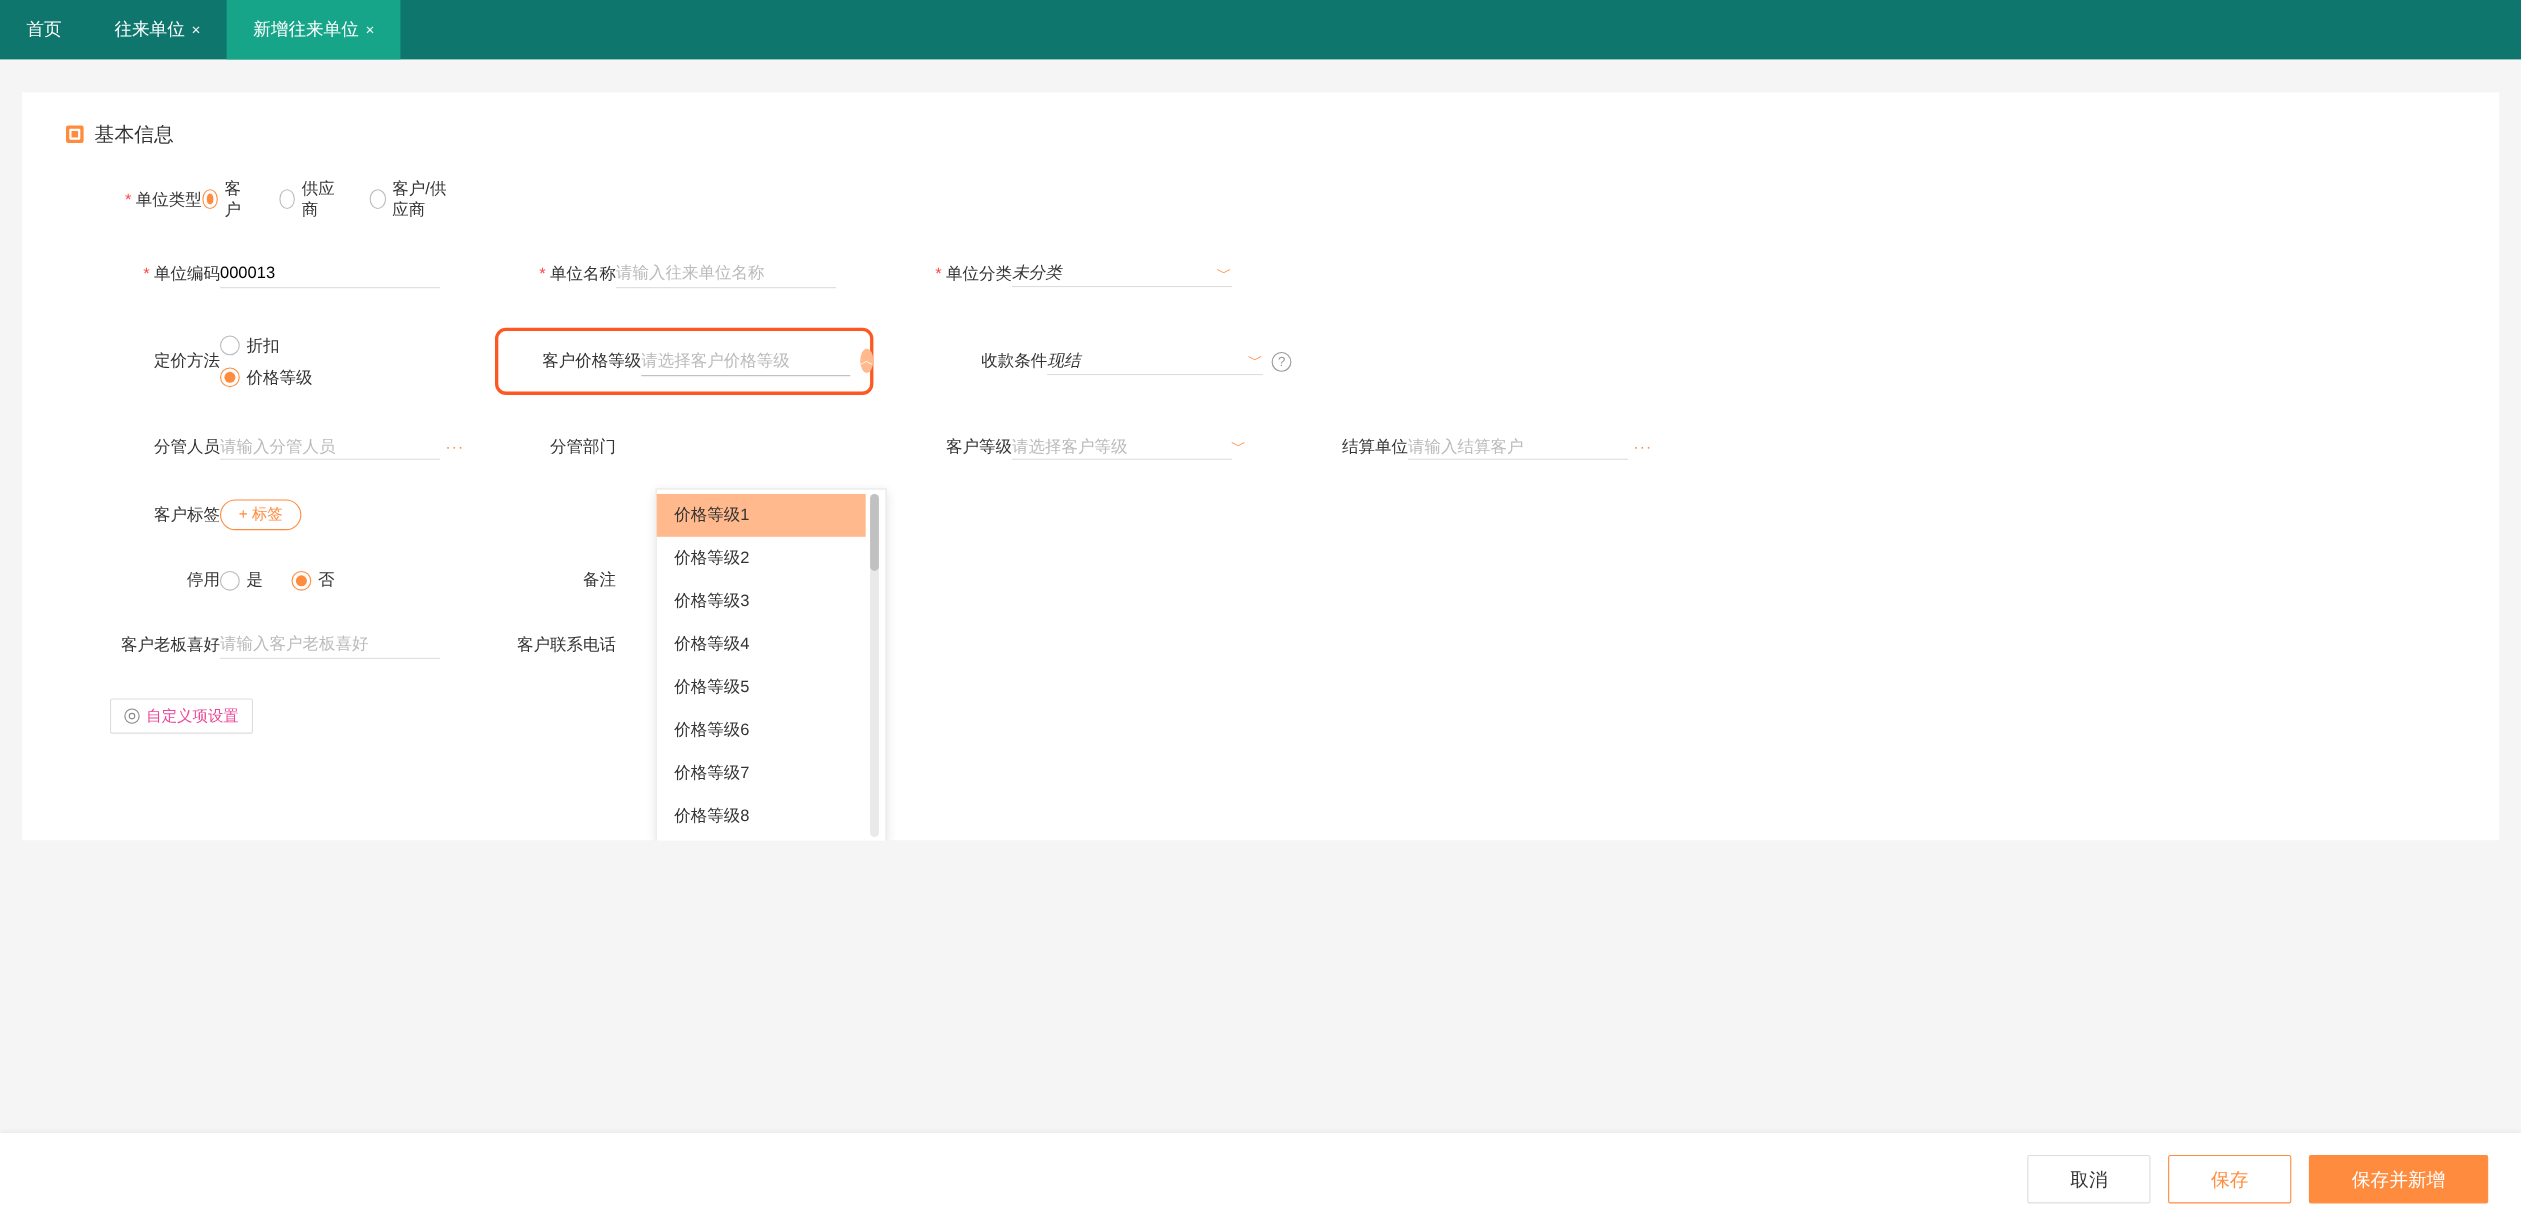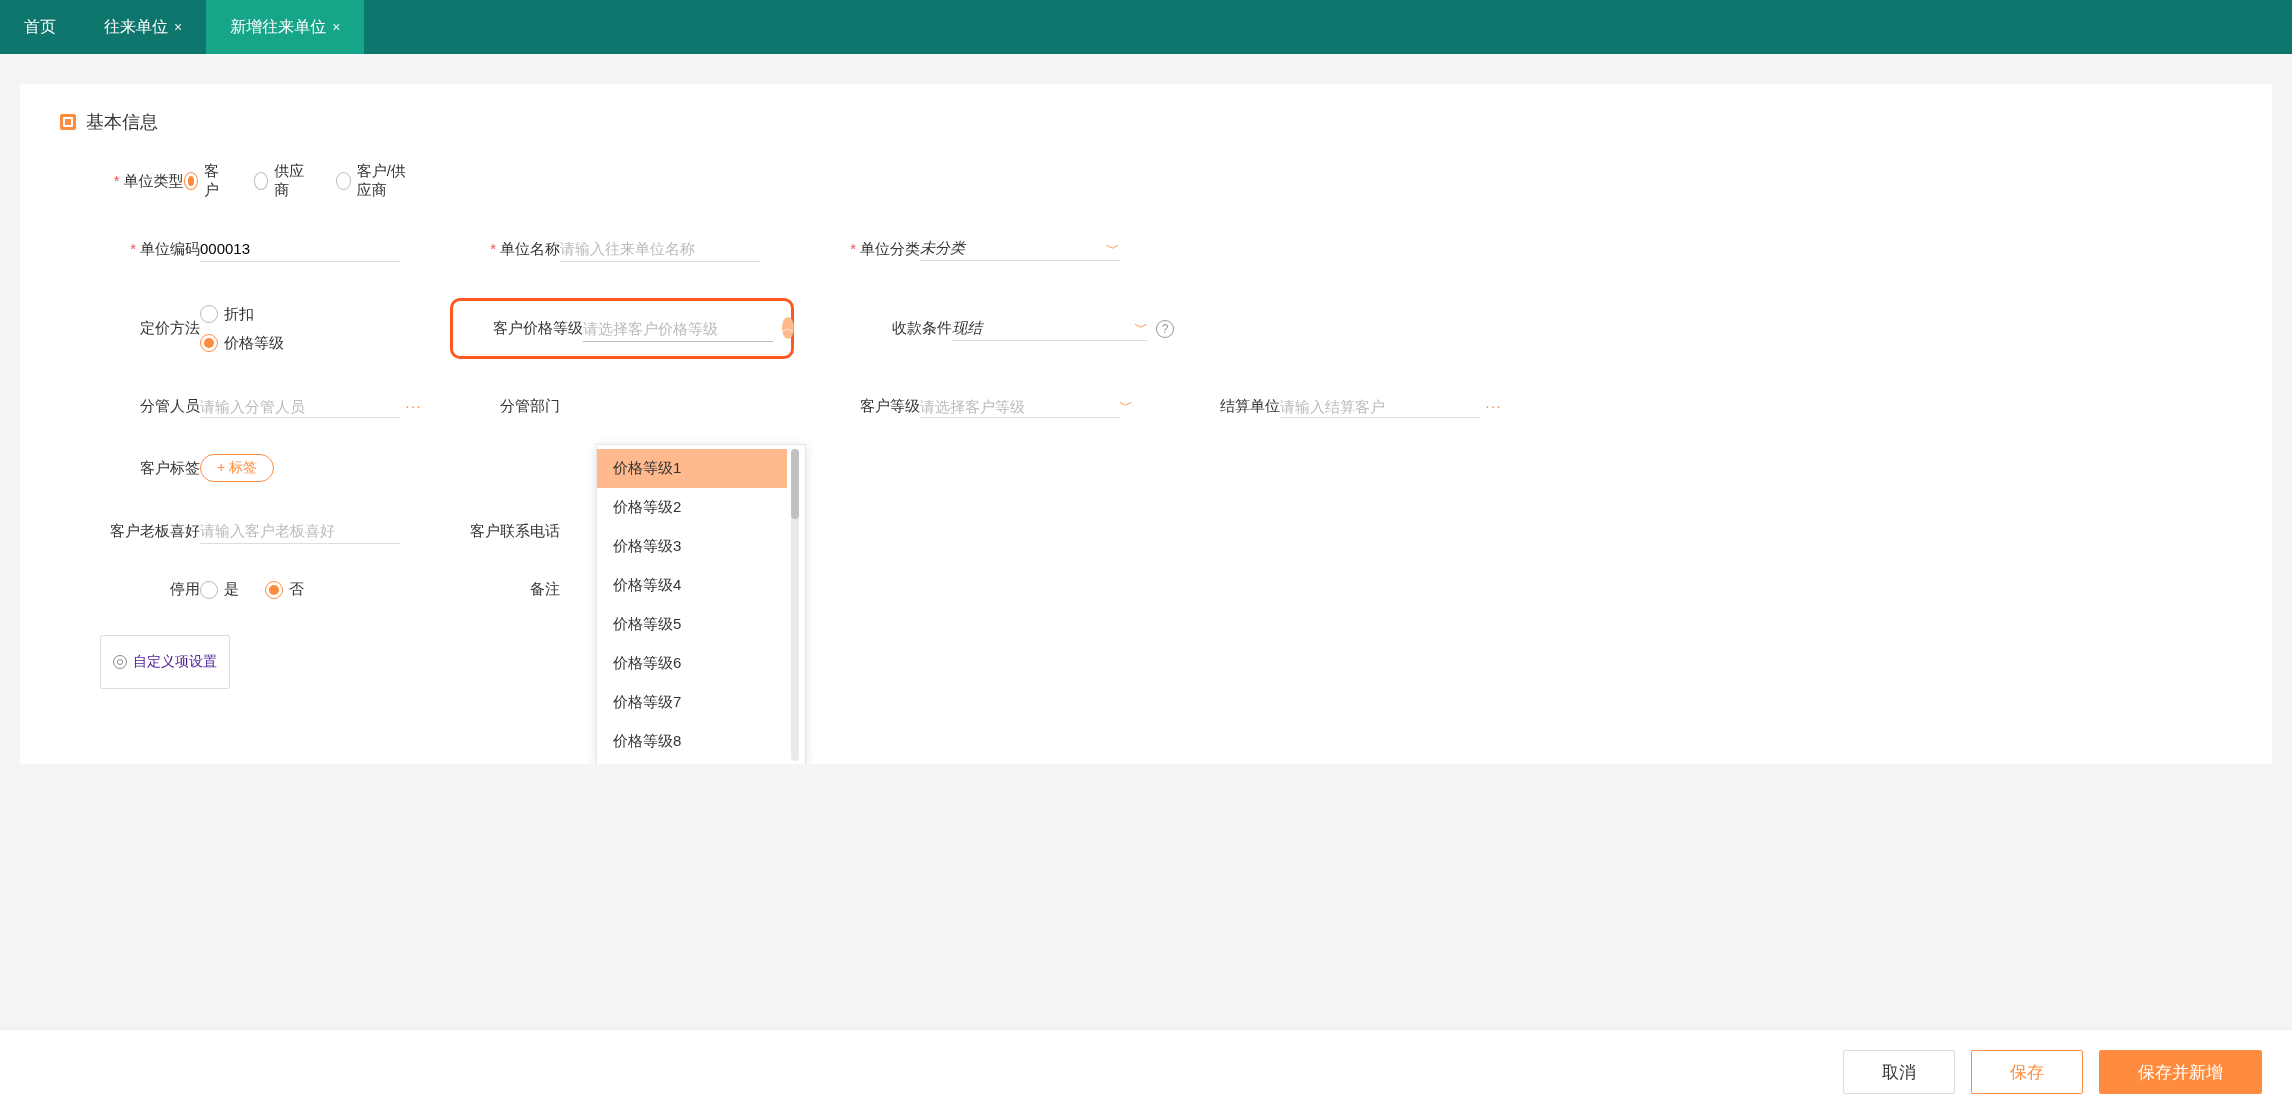--- a/index.html
+++ b/index.html
@@ -58,21 +58,21 @@
 
   
   .dropdown { position: absolute; left: 576px; top: 360px; width: 210px; background:#fff; border:1px solid #e5e5e5; box-shadow:0 2px 10px rgba(0,0,0,.12); padding:4px 0; z-index:50; }
   .dropdown::before { content:""; position:absolute; right:6px; top:4px; bottom:4px; width:8px; background:#e9e9e9; border-radius:4px; }
   .dropdown::after { content:""; position:absolute; right:6px; top:4px; width:8px; height:70px; background:#c1c1c1; border-radius:4px; }
   .dd-item { padding: 10px 16px; font-size:15px; cursor:pointer; position:relative; z-index:1; margin-right:18px;}
   .dd-item.sel { background:#ffb98c; }
 
   .tag-btn { border:1px solid #ff8c3e; color:#ff8c3e; border-radius:16px; padding:4px 16px; font-size:14px; background:#fff; cursor:pointer; }
 
-  .custom-btn { border:1px solid #ddd; background:#fff; padding:17px 12px; font-size:14px; color:#4c1d95; cursor:pointer; display:inline-flex; align-items:center; border-radius:2px; }
+  .custom-btn { border:1px solid #ddd; background:#fff; padding:6px 12px; font-size:14px; color:#ec4899; cursor:pointer; display:inline-flex; align-items:center; border-radius:2px; }
   .gear { width:14px;height:14px;margin-right:6px;display:inline-block;border:1.5px solid #888;border-radius:50%;position:relative;}
   .gear::after{content:"";position:absolute;inset:3px;border-radius:50%;border:1.5px solid #888;}
 
   
   .footer { position: fixed; bottom: 0; left:0; right:0; background:#fff; padding:20px 30px; display:flex; justify-content:flex-end; gap:16px; box-shadow:0 -1px 4px rgba(0,0,0,.05); }
   .btn { min-width:88px; height:44px; padding:0 38px; font-size:17px; border-radius:2px; cursor:pointer; display:inline-flex;align-items:center;justify-content:center; }
   .btn-default { background:#fff; border:1px solid #ddd; color:#333; }
   .btn-outline { background:#fff; border:1px solid #ff8c3e; color:#ff8c3e; }
   .btn-primary { background:#ff8c3e; border:1px solid #ff8c3e; color:#fff; }
 </style>
@@ -206,45 +206,45 @@
   <div class="form-row">
     <div class="field col-a">
       <div class="label"><span>客户标签</span></div>
       <button class="tag-btn">+ 标签</button>
     </div>
   </div>
 
   
   <div class="form-row">
     <div class="field col-a">
+      <div class="label"><span>停用</span></div>
+      <div class="radio-group">
+        <label class="radio">
+            <span class="dot"></span>
+            <span>是</span>
+          </label>
+        <label class="radio checked">
+            <span class="dot"></span>
+            <span>否</span>
+          </label>
+      </div>
+    </div>
+    <div class="field col-b">
+      <div class="label"><span>备注</span></div>
+    </div>
+  </div>
+
+  
+  <div class="form-row">
+    <div class="field col-a">
       <div class="label"><span>客户老板喜好</span></div>
       <input class="text-input" placeholder="请输入客户老板喜好" style="">
     </div>
     <div class="field col-b">
       <div class="label"><span>客户联系电话</span></div>
-    </div>
-  </div>
-
-  
-  <div class="form-row">
-    <div class="field col-a">
-      <div class="label"><span>停用</span></div>
-      <div class="radio-group">
-        <label class="radio">
-            <span class="dot"></span>
-            <span>是</span>
-          </label>
-        <label class="radio checked">
-            <span class="dot"></span>
-            <span>否</span>
-          </label>
-      </div>
-    </div>
-    <div class="field col-b">
-      <div class="label"><span>备注</span></div>
     </div>
   </div>
 
   
   <button class="custom-btn" style="margin-left:40px;">
     <span class="gear"></span>
     <span>自定义项设置</span>
   </button>
 
   

